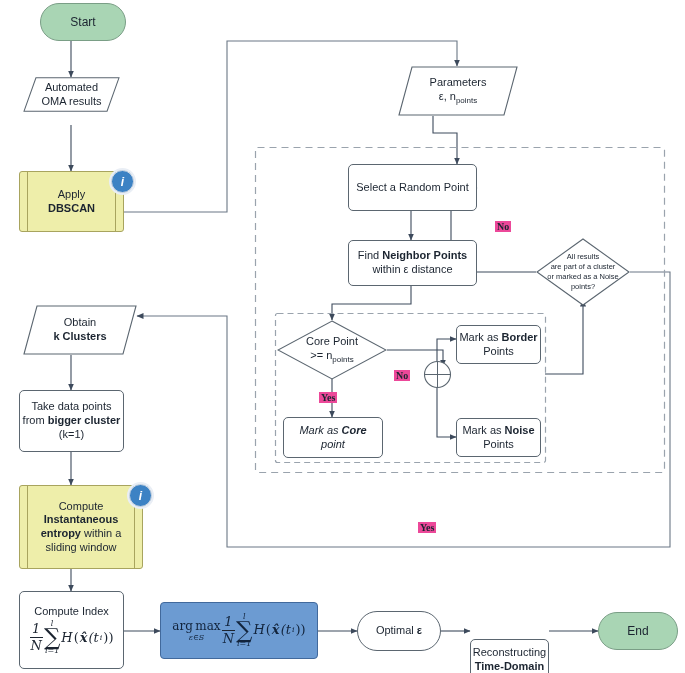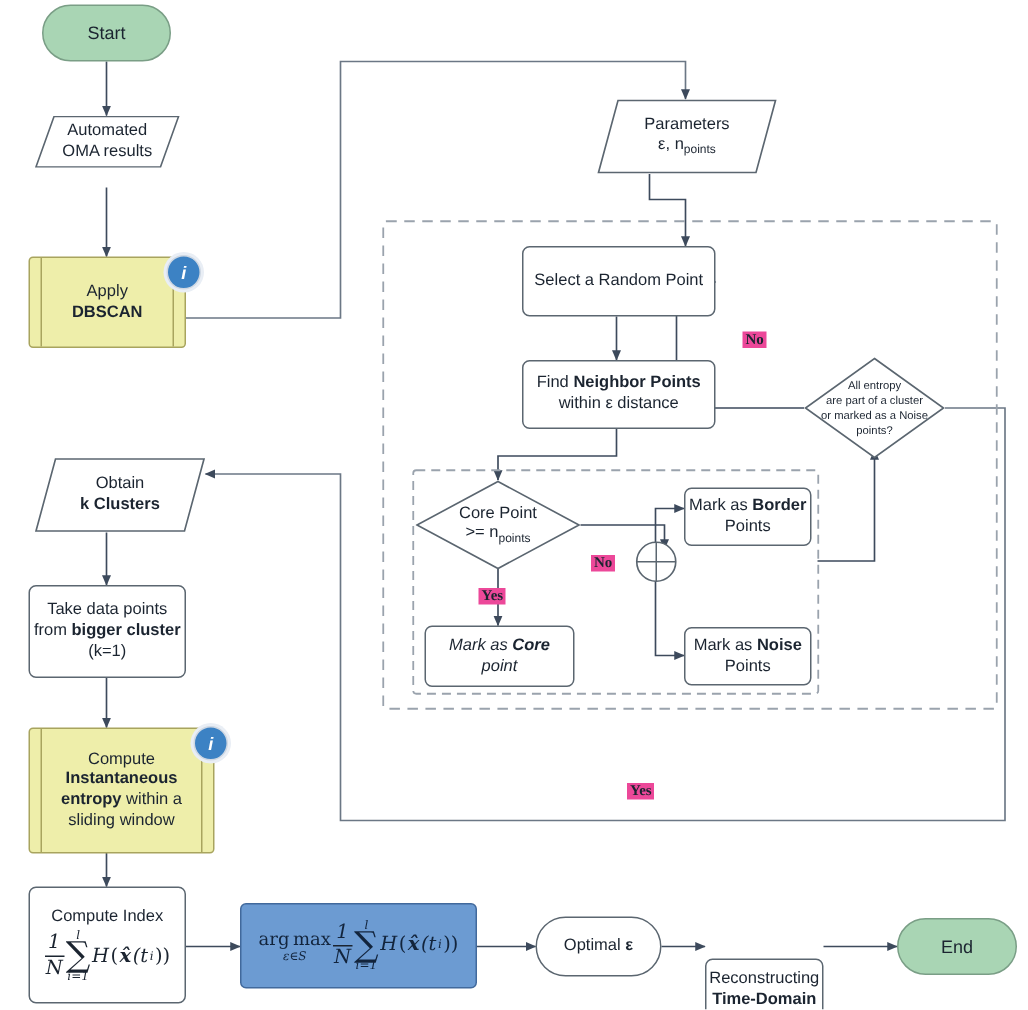--- a/index.html
+++ b/index.html
@@ -93,21 +93,21 @@
 
       <path d="M441,631 L470,631" marker-end="url(#ar)"></path>
 
       <path d="M549,631 L598,631" marker-end="url(#ar)"></path>
     </g>
 
     <rect x="255.5" y="147.5" width="409" height="325" rx="2" fill="none" stroke="#9aa3ad" stroke-width="1.2" stroke-dasharray="7,5"></rect>
     <rect x="275.5" y="313.5" width="270" height="149" rx="2" fill="none" stroke="#9aa3ad" stroke-width="1.2" stroke-dasharray="6,4"></rect>
   </svg>
 
-  <div class="node term" style="left:28px;top:3px;width:86px;height:38px;">
+  <div class="node term" style="left:40px;top:3px;width:86px;height:38px;">
     <span>Start</span>
   </div>
 
   <div class="node para" style="left:23px;top:77px;width:97px;height:35px;">
     <svg class="shp" viewBox="0 0 97 48" preserveAspectRatio="none">
       <path d="M13,1 L96,1 L84,47 L1,47 Z" fill="#ffffff" stroke="#5b6670" stroke-width="1.1"></path>
     </svg>
     <span class="lbl">
       <span>Automated</span><br>
       <span>OMA results</span>
@@ -182,21 +182,21 @@
       <circle cx="14.5" cy="14.5" r="13" fill="#ffffff" stroke="#5b6670" stroke-width="1.1"></circle>
       <path d="M1.5,14.5 L27.5,14.5 M14.5,1.5 L14.5,27.5" stroke="#5b6670" stroke-width="1"></path>
     </svg>
   </div>
 
   <div class="node diam" style="left:536px;top:238px;width:94px;height:68px;">
     <svg class="shp" viewBox="0 0 94 68" preserveAspectRatio="none">
       <path d="M47,1 L93,34 L47,67 L1,34 Z" fill="#ffffff" stroke="#5b6670" stroke-width="1.1"></path>
     </svg>
     <span class="lbl" style="font-size:7.5px;line-height:1.35;">
-      <span>All entropy</span><br>
+      <span>All results</span><br>
       <span>are part of a cluster</span><br>
       <span>or marked as a Noise</span><br>
       <span>points?</span>
     </span>
   </div>
 
   <div class="node para" style="left:23px;top:305px;width:114px;height:50px;">
     <svg class="shp" viewBox="0 0 114 50" preserveAspectRatio="none">
       <path d="M14,1 L113,1 L100,49 L1,49 Z" fill="#ffffff" stroke="#5b6670" stroke-width="1.1"></path>
     </svg>

